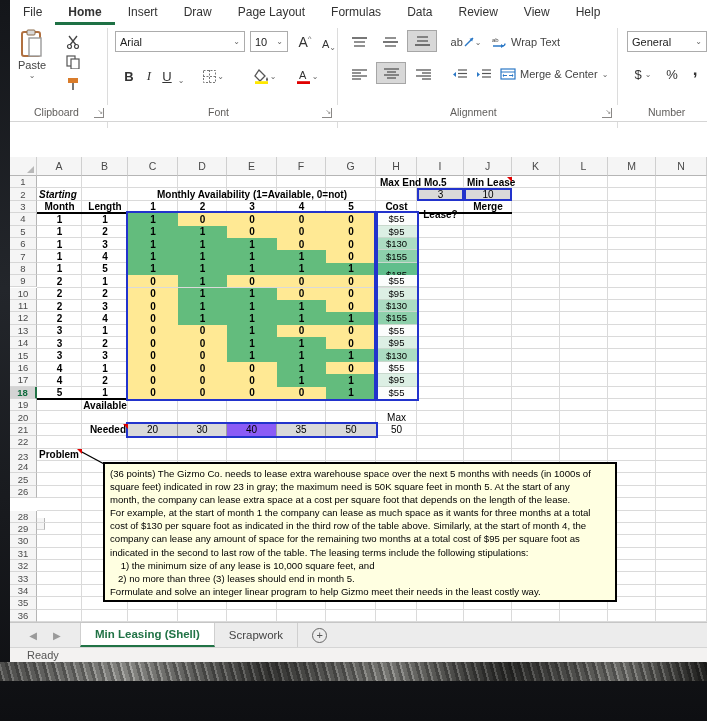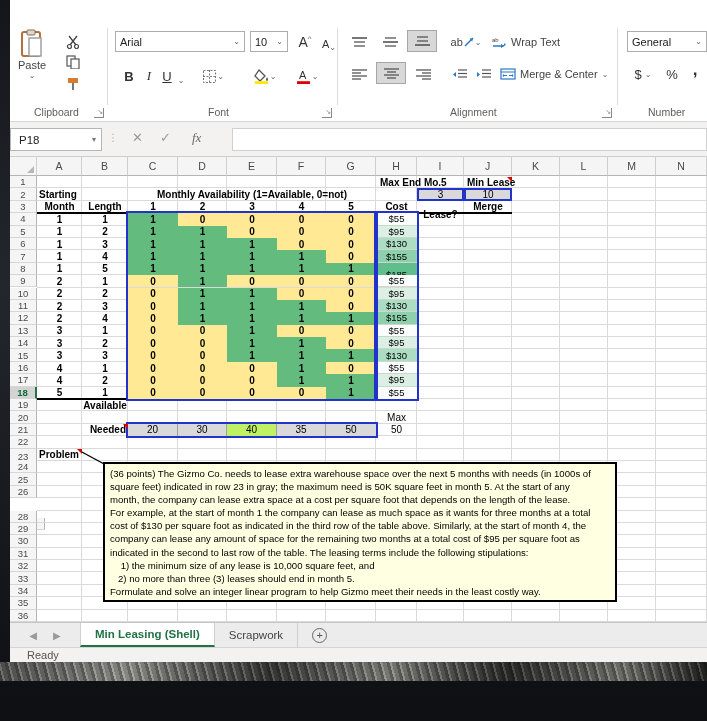--- a/index.html
+++ b/index.html
@@ -94,20 +94,32 @@
   .xltile { position:absolute; left:640px; top:0; width:34px; height:37px; background:#4d4d4d; display:flex; align-items:center; justify-content:center; }
   .xlicon { width:21px; height:20px; background:#1d6f42; border-radius:2px; color:#fff; font-weight:bold; font-size:13px; display:flex; align-items:center; justify-content:center; position:relative; }
   .xlicon:after { content:""; position:absolute; right:-3px; top:2px; width:5px; height:16px; background:#2e8b57; border-radius:1px; }
   .runbar { position:absolute; top:37px; height:3px; }
 </style>
 </head>
 <body>
 
 <div class="win">
 
+  <div class="rtabs" id="ribbon-tabs">
+      <div class="rtab">File</div>
+      <div class="rtab active">Home</div>
+      <div class="rtab">Insert</div>
+      <div class="rtab">Draw</div>
+      <div class="rtab">Page Layout</div>
+      <div class="rtab">Formulas</div>
+      <div class="rtab">Data</div>
+      <div class="rtab">Review</div>
+      <div class="rtab">View</div>
+      <div class="rtab">Help</div>
+    </div>
 
   <div class="ribbon">
 
     <div class="bigbtn" style="left:8px;top:4px;">
       <svg class="ic" width="24" height="30" viewBox="0 0 24 30">
         <rect x="2" y="3" width="18" height="24" rx="2" fill="#fff" stroke="#b07040" stroke-width="2"></rect>
         <rect x="7" y="1" width="8" height="5" rx="1" fill="#d9d9d9" stroke="#8a6a4a" stroke-width="1"></rect>
         <rect x="9" y="9" width="12" height="18" fill="#fff" stroke="#9a9a9a" stroke-width="1.4"></rect>
       </svg>
       <span>Paste</span>
@@ -295,31 +307,20 @@
   <div class="glabels">
     <span class="glabel" style="left:24px;">Clipboard</span>
     <span class="glabel" style="left:198px;">Font</span>
     <span class="glabel" style="left:440px;">Alignment</span>
     <span class="glabel" style="left:638px;">Number</span>
     <span class="launcher" style="left:84px;">↘</span>
     <span class="launcher" style="left:312px;">↘</span>
     <span class="launcher" style="left:592px;">↘</span>
   </div>
 
-  <div class="fbar">
-    <div class="namebox">
-      <span>P18</span>
-      <span class="car">▾</span>
-    </div>
-    <span class="fdots">⋮</span>
-    <span class="fbtn" style="left:122px;">✕</span>
-    <span class="fbtn" style="left:150px;">✓</span>
-    <span class="fbtn fx" style="left:182px;"><i>fx</i></span>
-    <div class="ffield"><span></span></div>
-  </div>
 
   <div class="sheet" id="grid">
       <div class="hc" style="left: 0px; top: 0px; width: 27px; height: 19px; position: absolute;">
         <span style="position:absolute;right:2px;bottom:2px;width:0;height:0;border-bottom:7px solid #b8b8b8;border-left:7px solid transparent;"></span>
       </div>
       <div class="hc" style="left: 27px; top: 0px; width: 45px; height: 19px; position: absolute;">A</div>
       <div class="hc" style="left: 72px; top: 0px; width: 46px; height: 19px; position: absolute;">B</div>
       <div class="hc" style="left: 118px; top: 0px; width: 50px; height: 19px; position: absolute;">C</div>
       <div class="hc" style="left: 168px; top: 0px; width: 49px; height: 19px; position: absolute;">D</div>
       <div class="hc" style="left: 217px; top: 0px; width: 50px; height: 19px; position: absolute;">E</div>
@@ -413,21 +414,21 @@
       <div class="gl" style="left: 27px; top: 377.278px; width: 670px; height: 1px; position: absolute;"></div>
       <div class="gl" style="left: 27px; top: 389.667px; width: 670px; height: 1px; position: absolute;"></div>
       <div class="gl" style="left: 27px; top: 402.056px; width: 670px; height: 1px; position: absolute;"></div>
       <div class="gl" style="left: 27px; top: 414.445px; width: 670px; height: 1px; position: absolute;"></div>
       <div class="gl" style="left: 27px; top: 426.834px; width: 670px; height: 1px; position: absolute;"></div>
       <div class="gl" style="left: 27px; top: 439.223px; width: 670px; height: 1px; position: absolute;"></div>
       <div class="gl" style="left: 27px; top: 451.611px; width: 670px; height: 1px; position: absolute;"></div>
       <div class="gl" style="left: 27px; top: 464px; width: 670px; height: 1px; position: absolute;"></div>
       <div class="cl b left" style="left: 370px; top: 19px; width: 90px; height: 12.3889px; position: absolute;">Max End Mo.5</div>
       <div class="cl b left" style="left: 457px; top: 19px; width: 60px; height: 12.3889px; position: absolute;">Min Lease</div>
-      <div class="cl b left" style="left: 29px; top: 31.3889px; width: 45px; height: 12.3889px; position: absolute;">Starting</div>
+      <div class="cl b left" style="left: 29px; top: 31.3889px; width: 45px; height: 12.3889px; position: absolute; font-style: italic;">Starting</div>
       <div class="cl b" style="left: 118px; top: 31.3889px; width: 248px; height: 12.3889px; position: absolute;">Monthly Availability (1=Available, 0=not)</div>
       <div class="cl" style="left: 407px; top: 31.3889px; width: 47px; height: 12.3889px; position: absolute; background: rgb(217, 217, 217); border: 2px solid rgb(34, 51, 204); z-index: 4;">3</div>
       <div class="cl" style="left: 454px; top: 31.3889px; width: 48px; height: 12.3889px; position: absolute; background: rgb(217, 217, 217); border: 2px solid rgb(34, 51, 204); z-index: 4;">10</div>
       <div class="cl b" style="left: 27px; top: 43.7778px; width: 45px; height: 12.3889px; position: absolute;">Month</div>
       <div class="cl b" style="left: 72px; top: 43.7778px; width: 46px; height: 12.3889px; position: absolute;">Length</div>
       <div class="cl b" style="left: 118px; top: 43.7778px; width: 50px; height: 12.3889px; position: absolute;">1</div>
       <div class="cl b" style="left: 168px; top: 43.7778px; width: 49px; height: 12.3889px; position: absolute;">2</div>
       <div class="cl b" style="left: 217px; top: 43.7778px; width: 50px; height: 12.3889px; position: absolute;">3</div>
       <div class="cl b" style="left: 267px; top: 43.7778px; width: 49px; height: 12.3889px; position: absolute;">4</div>
       <div class="cl b" style="left: 316px; top: 43.7778px; width: 50px; height: 12.3889px; position: absolute;">5</div>
@@ -557,21 +558,21 @@
       <div class="blk" style="left: 27px; top: 54.6667px; width: 91px; height: 2.5px; position: absolute;"></div>
       <div class="blk" style="left: 407px; top: 54.6667px; width: 95px; height: 2.5px; position: absolute;"></div>
       <div class="blk" style="left: 27px; top: 240.5px; width: 91px; height: 2.5px; position: absolute;"></div>
       <div class="bluebox" style="left: 116px; top: 54.1667px; width: 252px; height: 189.834px; position: absolute; border-color: rgb(34, 51, 204);"></div>
       <div class="bluebox" style="left: 364px; top: 54.1667px; width: 45px; height: 189.834px; position: absolute; border-color: rgb(34, 51, 204);"></div>
       <div class="cl b" style="left: 72px; top: 242px; width: 46px; height: 12.3889px; position: absolute;">Available</div>
       <div class="cl" style="left: 366px; top: 254.389px; width: 41px; height: 12.3889px; position: absolute;">Max</div>
       <div class="cl b right" style="left: 72px; top: 266.778px; width: 44px; height: 12.3889px; position: absolute;">Needed</div>
       <div class="cl" style="left: 118px; top: 266.778px; width: 50px; height: 12.3889px; position: absolute; background: rgb(217, 217, 217); border-right: 1px solid rgb(159, 159, 159);">20</div>
       <div class="cl" style="left: 168px; top: 266.778px; width: 49px; height: 12.3889px; position: absolute; background: rgb(217, 217, 217); border-right: 1px solid rgb(159, 159, 159);">30</div>
-      <div class="cl" style="left: 217px; top: 266.778px; width: 50px; height: 12.3889px; position: absolute; background: #bef264; border-right: 1px solid rgb(159, 159, 159);">40</div>
+      <div class="cl" style="left: 217px; top: 266.778px; width: 50px; height: 12.3889px; position: absolute; background: #8b5cf6; border-right: 1px solid rgb(159, 159, 159);">40</div>
       <div class="cl" style="left: 267px; top: 266.778px; width: 49px; height: 12.3889px; position: absolute; background: rgb(217, 217, 217); border-right: 1px solid rgb(159, 159, 159);">35</div>
       <div class="cl" style="left: 316px; top: 266.778px; width: 50px; height: 12.3889px; position: absolute; background: rgb(217, 217, 217);">50</div>
       <div class="bluebox" style="left: 116px; top: 264.778px; width: 252px; height: 16.3889px; position: absolute; border-color: rgb(34, 51, 204);"></div>
       <div class="cl" style="left: 366px; top: 266.778px; width: 41px; height: 12.3889px; position: absolute;">50</div>
       <div class="cl b left" style="left: 29px; top: 291.556px; width: 45px; height: 12.3889px; position: absolute;">Problem</div>
       <div class="tri" style="left: 497px; top: 19.5px; width: 0px; height: 0px; position: absolute;"></div>
       <div class="tri" style="left: 113px; top: 267.278px; width: 0px; height: 0px; position: absolute;"></div>
       <div class="tri" style="left: 67px; top: 292.056px; width: 0px; height: 0px; position: absolute;"></div>
       <svg class="callout" style="left:68px;top:292px;width:30px;height:18px;">
         <line x1="2" y1="2" x2="28" y2="16" stroke="#000" stroke-width="1.4"></line>

